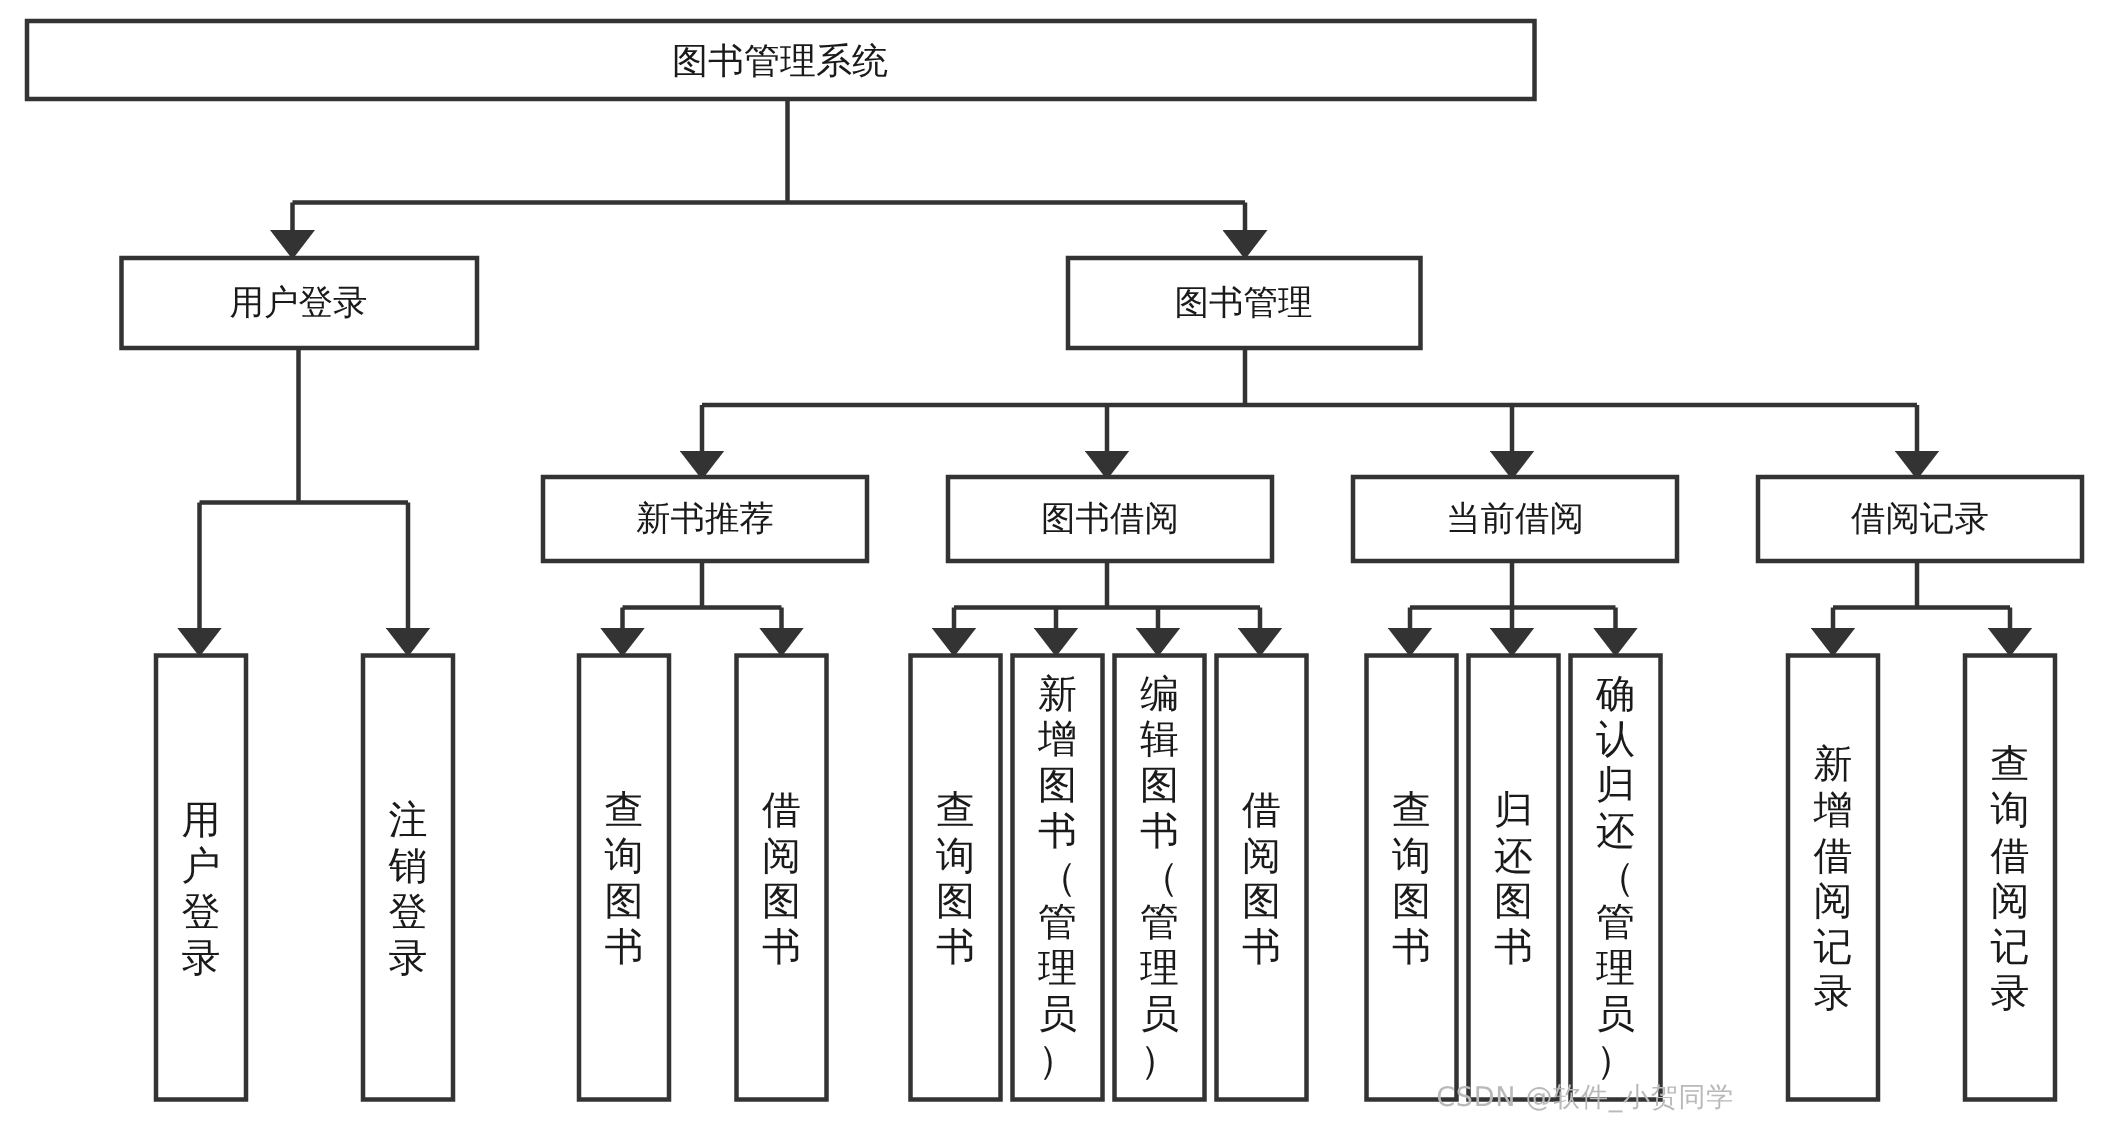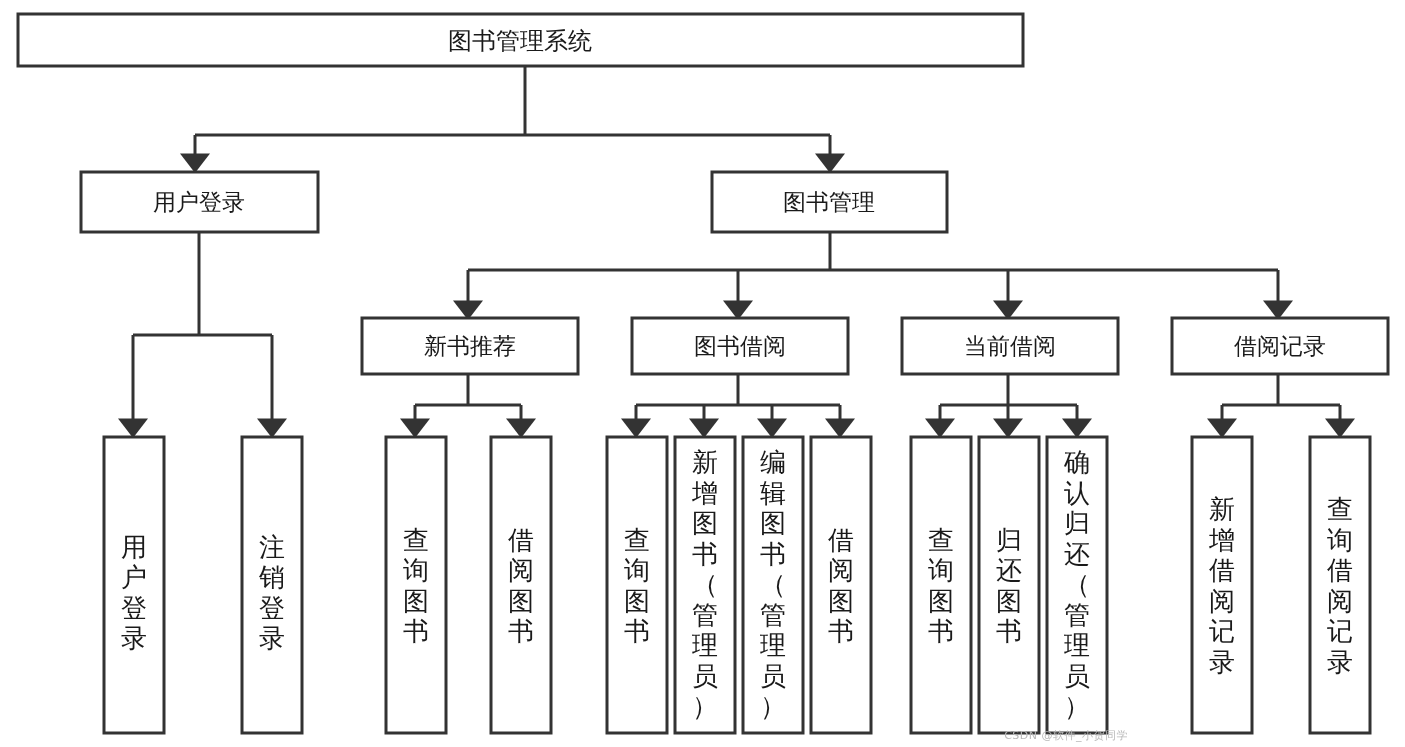--- a/index.html
+++ b/index.html
@@ -2,21 +2,21 @@
 <html><head>
 <meta charset="utf-8">
 <style>
   html,body{margin:0;padding:0;}
   body{
     width:1405px;height:747px;
     background:#ffffff;
     font-family:"DejaVu Sans","Liberation Sans",sans-serif;
     overflow:hidden;
   }
-  #diagram-root{position:relative;width:1136px;height:747px;}
+  #diagram-root{position:relative;width:1136px;height:747px;padding-left:28px;}
   svg#tree{position:absolute;left:0;top:0;width:1405px;height:747px;}
   .node-rect{fill:#ffffff;stroke:#333333;stroke-width:3;}
   .link{stroke:#333333;stroke-width:3;fill:none;}
   .node-label{
     fill:#1a1a1a;
     font-family:"DejaVu Sans","Liberation Sans",sans-serif;
     font-size:23px;
     text-anchor:middle;
     dominant-baseline:middle;
   }
@@ -24,21 +24,21 @@
   .vlabel{
     fill:#1a1a1a;
     font-family:"DejaVu Sans","Liberation Sans",sans-serif;
     font-size:26px;
     text-anchor:middle;
   }
   .watermark{
     position:absolute;
     right:8px;bottom:4px;
     font-family:"DejaVu Sans","Liberation Sans",sans-serif;
-    font-size:11px;
+    font-size:18px;
     color:#b9b9b9;
     letter-spacing:0.5px;
     white-space:nowrap;
     user-select:none;
   }
 </style>
 </head>
 <body>
 
 <div id="diagram-root">

